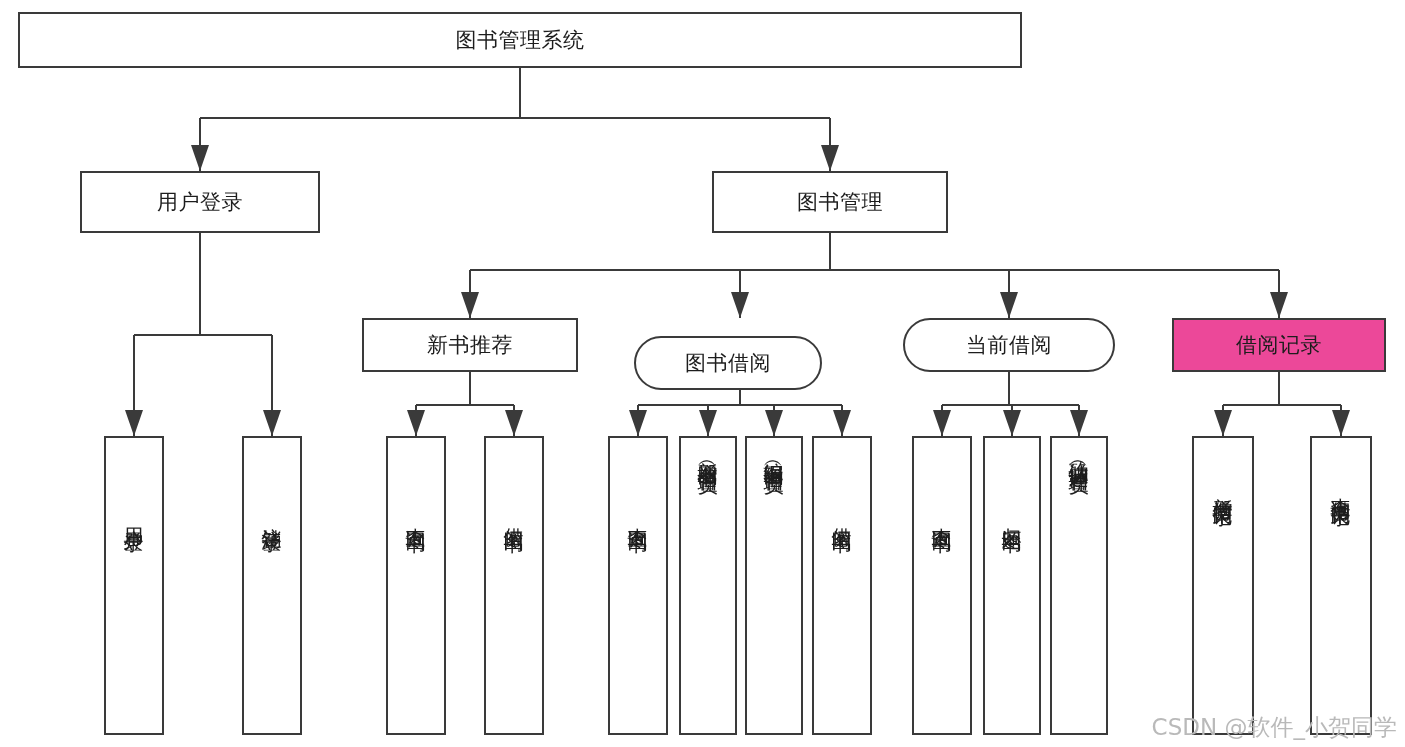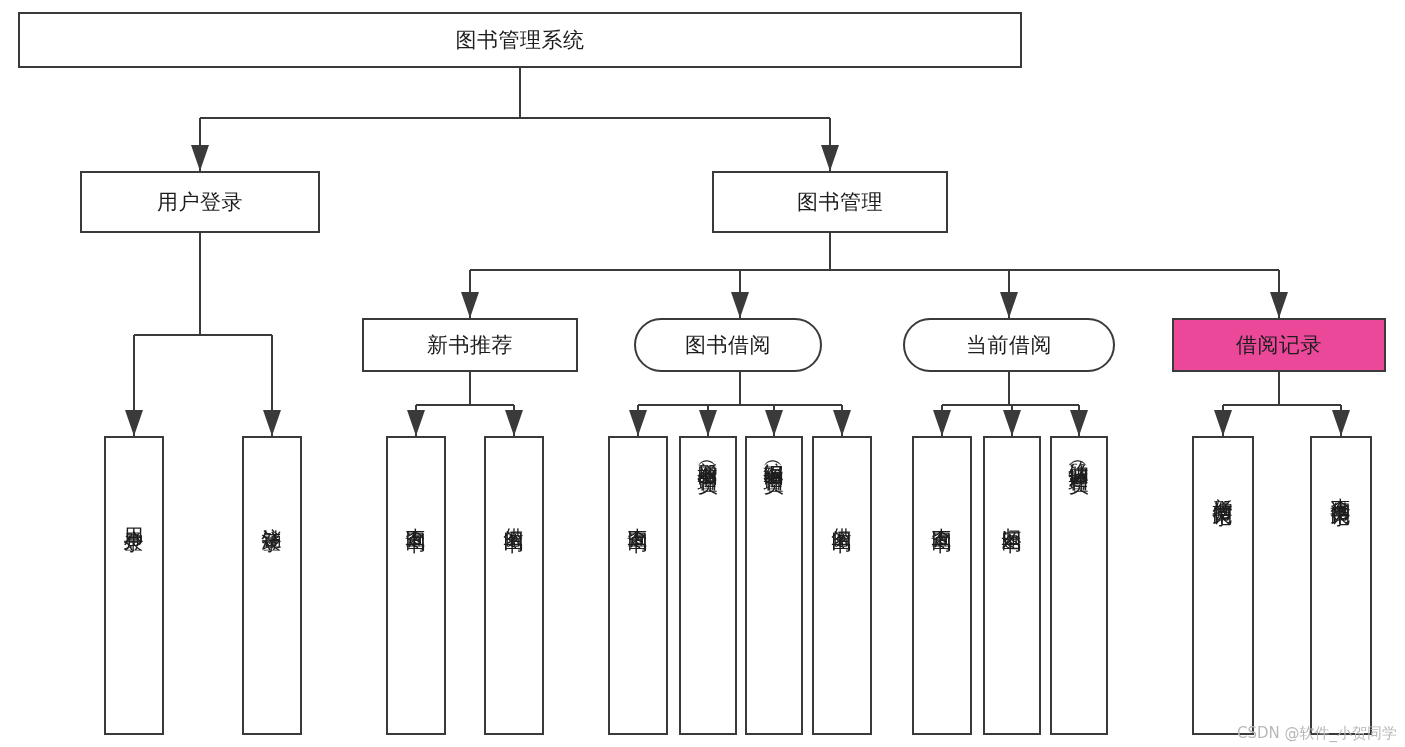--- a/index.html
+++ b/index.html
@@ -59,21 +59,21 @@
   .node.vertical.mid .label {
     margin-top: 66px;
   }
   .node.vertical.mid3 .label {
     margin-top: 36px;
   }
   .watermark {
     position: absolute;
     right: 8px;
     bottom: 4px;
-    font-size: 15px;
+    font-size: 23px;
     color: #b9b9b9;
     white-space: nowrap;
     z-index: 5;
   }
 </style>
 </head>
 <body>
 
 <div id="canvas">
   <svg id="edges" viewBox="0 0 1405 747" width="1405" height="747" xmlns="http://www.w3.org/2000/svg">
@@ -136,21 +136,21 @@
       </div>
       <div class="node" style="left: 80px; top: 171px; width: 240px; height: 62px; border-color: rgb(58, 58, 58); background: rgb(255, 255, 255);">
         <span class="label" style="color: rgb(29, 29, 29);">用户登录</span>
       </div>
       <div class="node" style="left: 712px; top: 171px; width: 236px; height: 62px; border-color: rgb(58, 58, 58); background: rgb(255, 255, 255);">
         <span class="label" style="color: rgb(29, 29, 29); margin-left: 20px;">图书管理</span>
       </div>
       <div class="node" style="left: 362px; top: 318px; width: 216px; height: 54px; border-color: rgb(58, 58, 58); background: rgb(255, 255, 255);">
         <span class="label" style="color: rgb(29, 29, 29);">新书推荐</span>
       </div>
-      <div class="node" style="left: 634px; top: 318px; width: 188px; height: 54px; border-color: rgb(58, 58, 58); background: rgb(255, 255, 255); border-radius: 27px;">
+      <div class="node" style="left: 634px; top: 336px; width: 188px; height: 54px; border-color: rgb(58, 58, 58); background: rgb(255, 255, 255); border-radius: 27px;">
         <span class="label" style="color: rgb(29, 29, 29);">图书借阅</span>
       </div>
       <div class="node" style="left: 903px; top: 318px; width: 212px; height: 54px; border-color: rgb(58, 58, 58); background: rgb(255, 255, 255); border-radius: 27px;">
         <span class="label" style="color: rgb(29, 29, 29);">当前借阅</span>
       </div>
       <div class="node" style="left: 1172px; top: 318px; width: 214px; height: 54px; border-color: rgb(58, 58, 58); background: #ec4899;">
         <span class="label" style="color: rgb(29, 29, 29);">借阅记录</span>
       </div>
       <div class="node vertical mid" style="left: 104px; top: 436px; width: 60px; height: 299px; border-color: rgb(58, 58, 58); background: rgb(255, 255, 255);">
         <span class="label" style="color: rgb(29, 29, 29);">用户登录</span>

